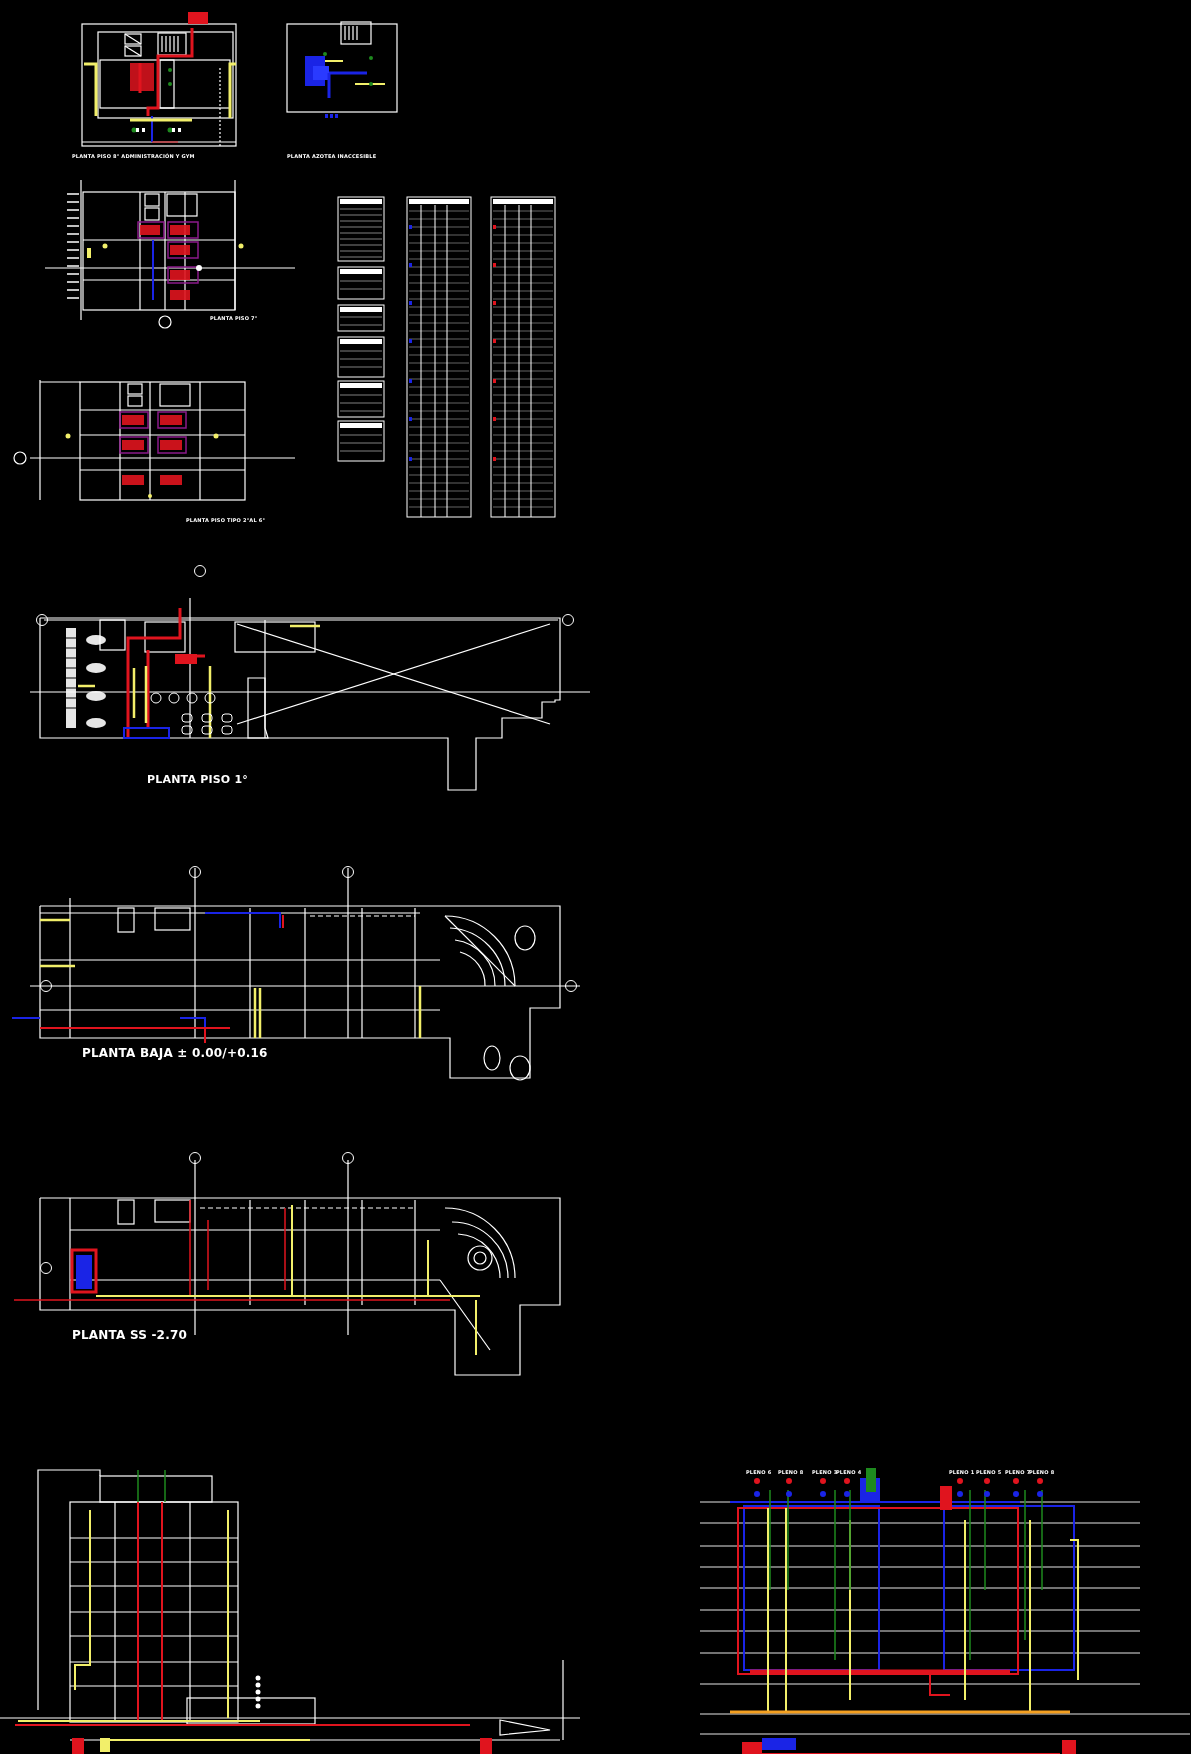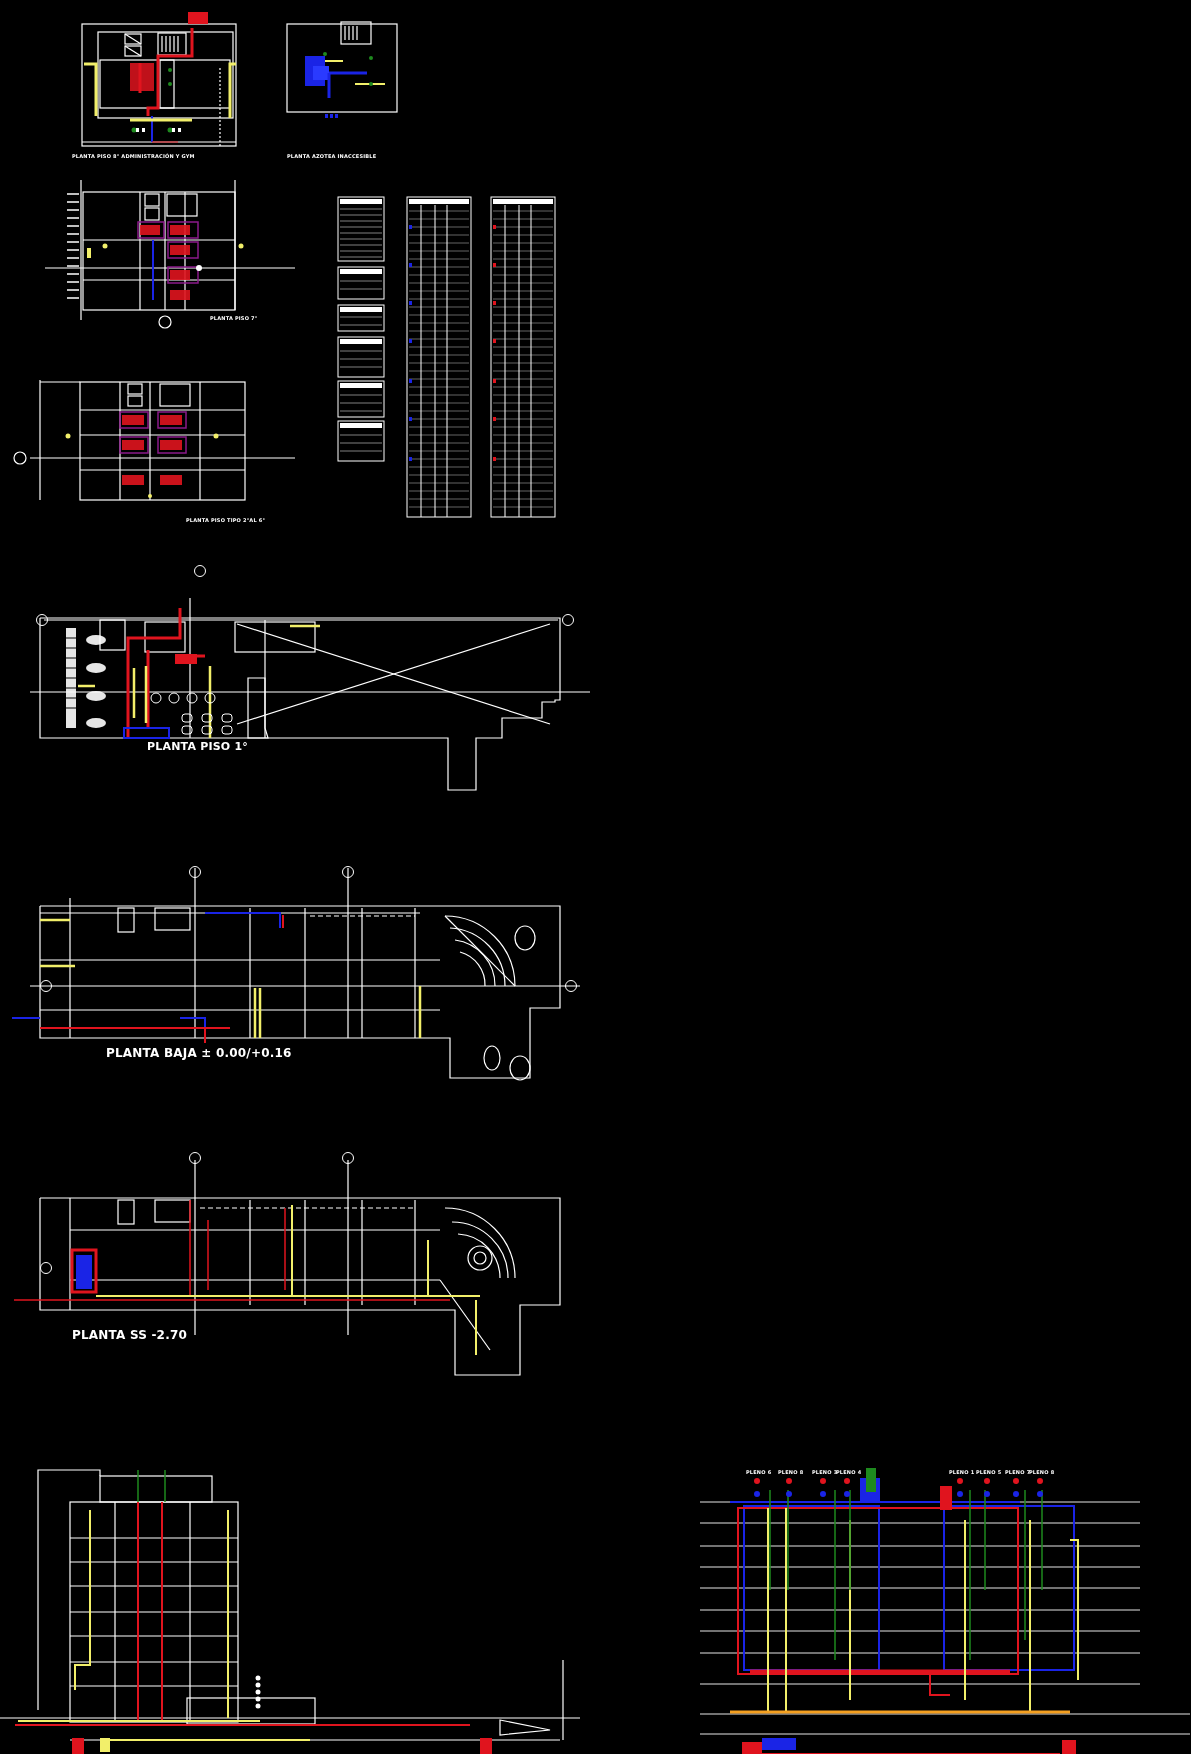--- a/index.html
+++ b/index.html
@@ -2,21 +2,21 @@
 <html><head>
 <meta charset="utf-8">
 <style>
   html, body { margin: 0; padding: 0; background: #000; }
   body { width: 1191px; height: 1754px; position: relative; overflow: hidden; font-family: "DejaVu Sans", sans-serif; }
   .sheet { position: absolute; left: 0; top: 0; width: 1191px; height: 1754px; background: #000; }
   .drawing { position: absolute; }
   .drawing svg { position: absolute; left: 0; top: 0; overflow: visible; }
   .label { position: absolute; color: #fff; font-family: "DejaVu Sans", sans-serif; font-weight: bold; white-space: nowrap; letter-spacing: 0.2px; }
   .label.small { font-size: 5px; }
-  .label.med { font-size: 11px; }
+  .label.med { font-size: 11px; margin-top: 33px; }
   .label.big { font-size: 12px; }
   .axis-bubble { position: absolute; width: 10px; height: 10px; border: 1.5px solid #fff; border-radius: 50%; color:#fff; font-size:6px; line-height:10px; text-align:center; font-weight:bold; }
 </style>
 </head>
 <body>
 
 <div class="sheet">
 
   <div class="drawing" style="left:70px;top:8px;width:180px;height:150px;">
     <svg width="180" height="150">
@@ -466,21 +466,21 @@
           <line x1="40" y1="98" x2="75" y2="98"></line>
           <line x1="255" y1="120" x2="255" y2="170"></line>
           <line x1="260" y1="120" x2="260" y2="170"></line>
           <line x1="420" y1="118" x2="420" y2="170"></line>
         </g>
     </svg>
     <div class="axis-bubble" style="left:189px;top:-2px;"></div>
     <div class="axis-bubble" style="left:342px;top:-2px;"></div>
     <div class="axis-bubble" style="left:40px;top:112px;"></div>
     <div class="axis-bubble" style="left:565px;top:112px;"></div>
-    <div class="label big" style="left:82px;top:178px;margin-left:24px;">PLANTA BAJA ± 0.00/+0.16</div>
+    <div class="label big" style="left:82px;top:178px;">PLANTA BAJA ± 0.00/+0.16</div>
   </div>
 
   <div class="drawing" style="left:0px;top:1160px;width:590px;height:230px;text-align:right;">
     <svg width="590" height="230">
       <g stroke="#fff" fill="none" stroke-width="1.2">
         <polyline points="40,38 560,38 560,145 520,145 520,215 455,215 455,150 40,150 40,38"></polyline>
         <line x1="70" y1="38" x2="70" y2="150"></line>
         <line x1="195" y1="0" x2="195" y2="175"></line>
         <line x1="348" y1="0" x2="348" y2="175"></line>
         <line x1="70" y1="70" x2="440" y2="70"></line>

